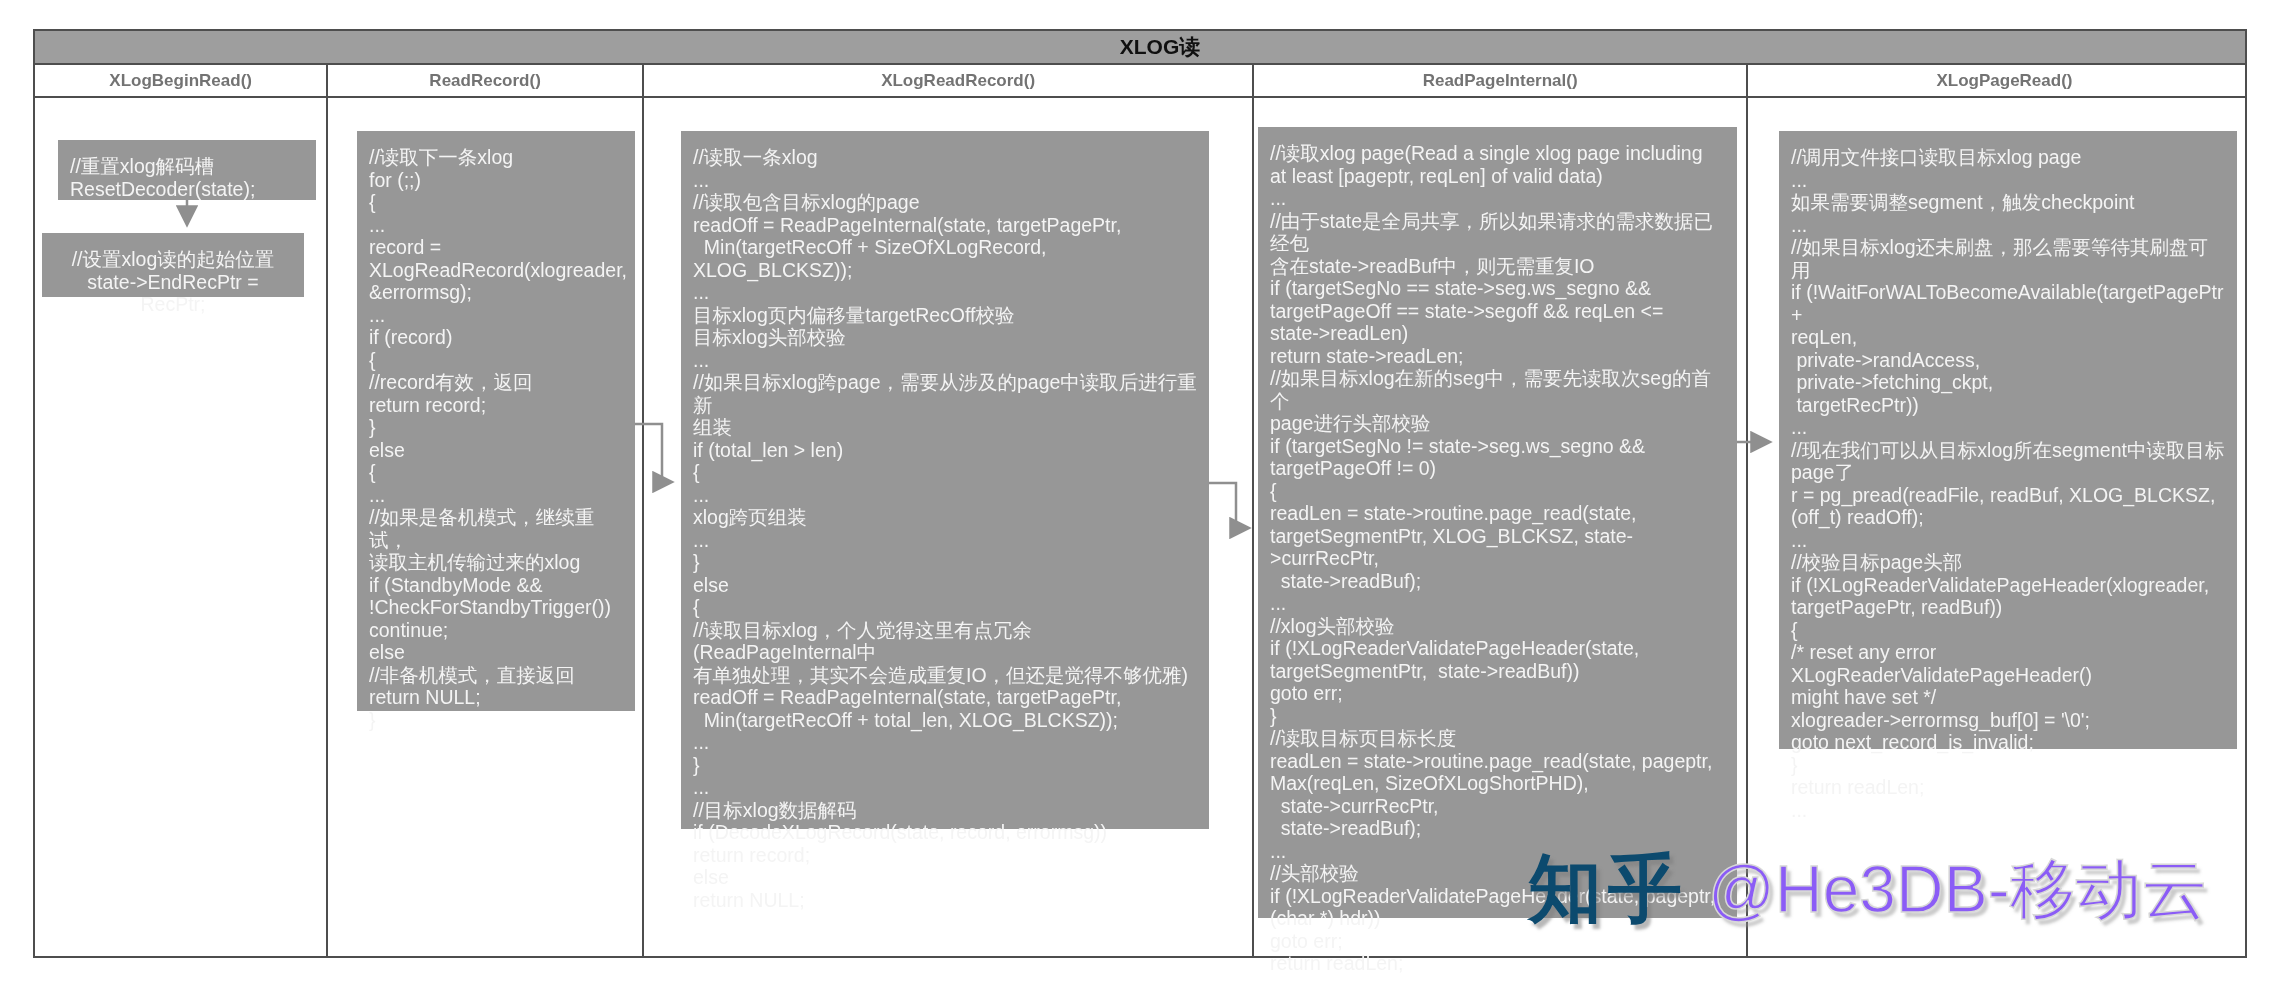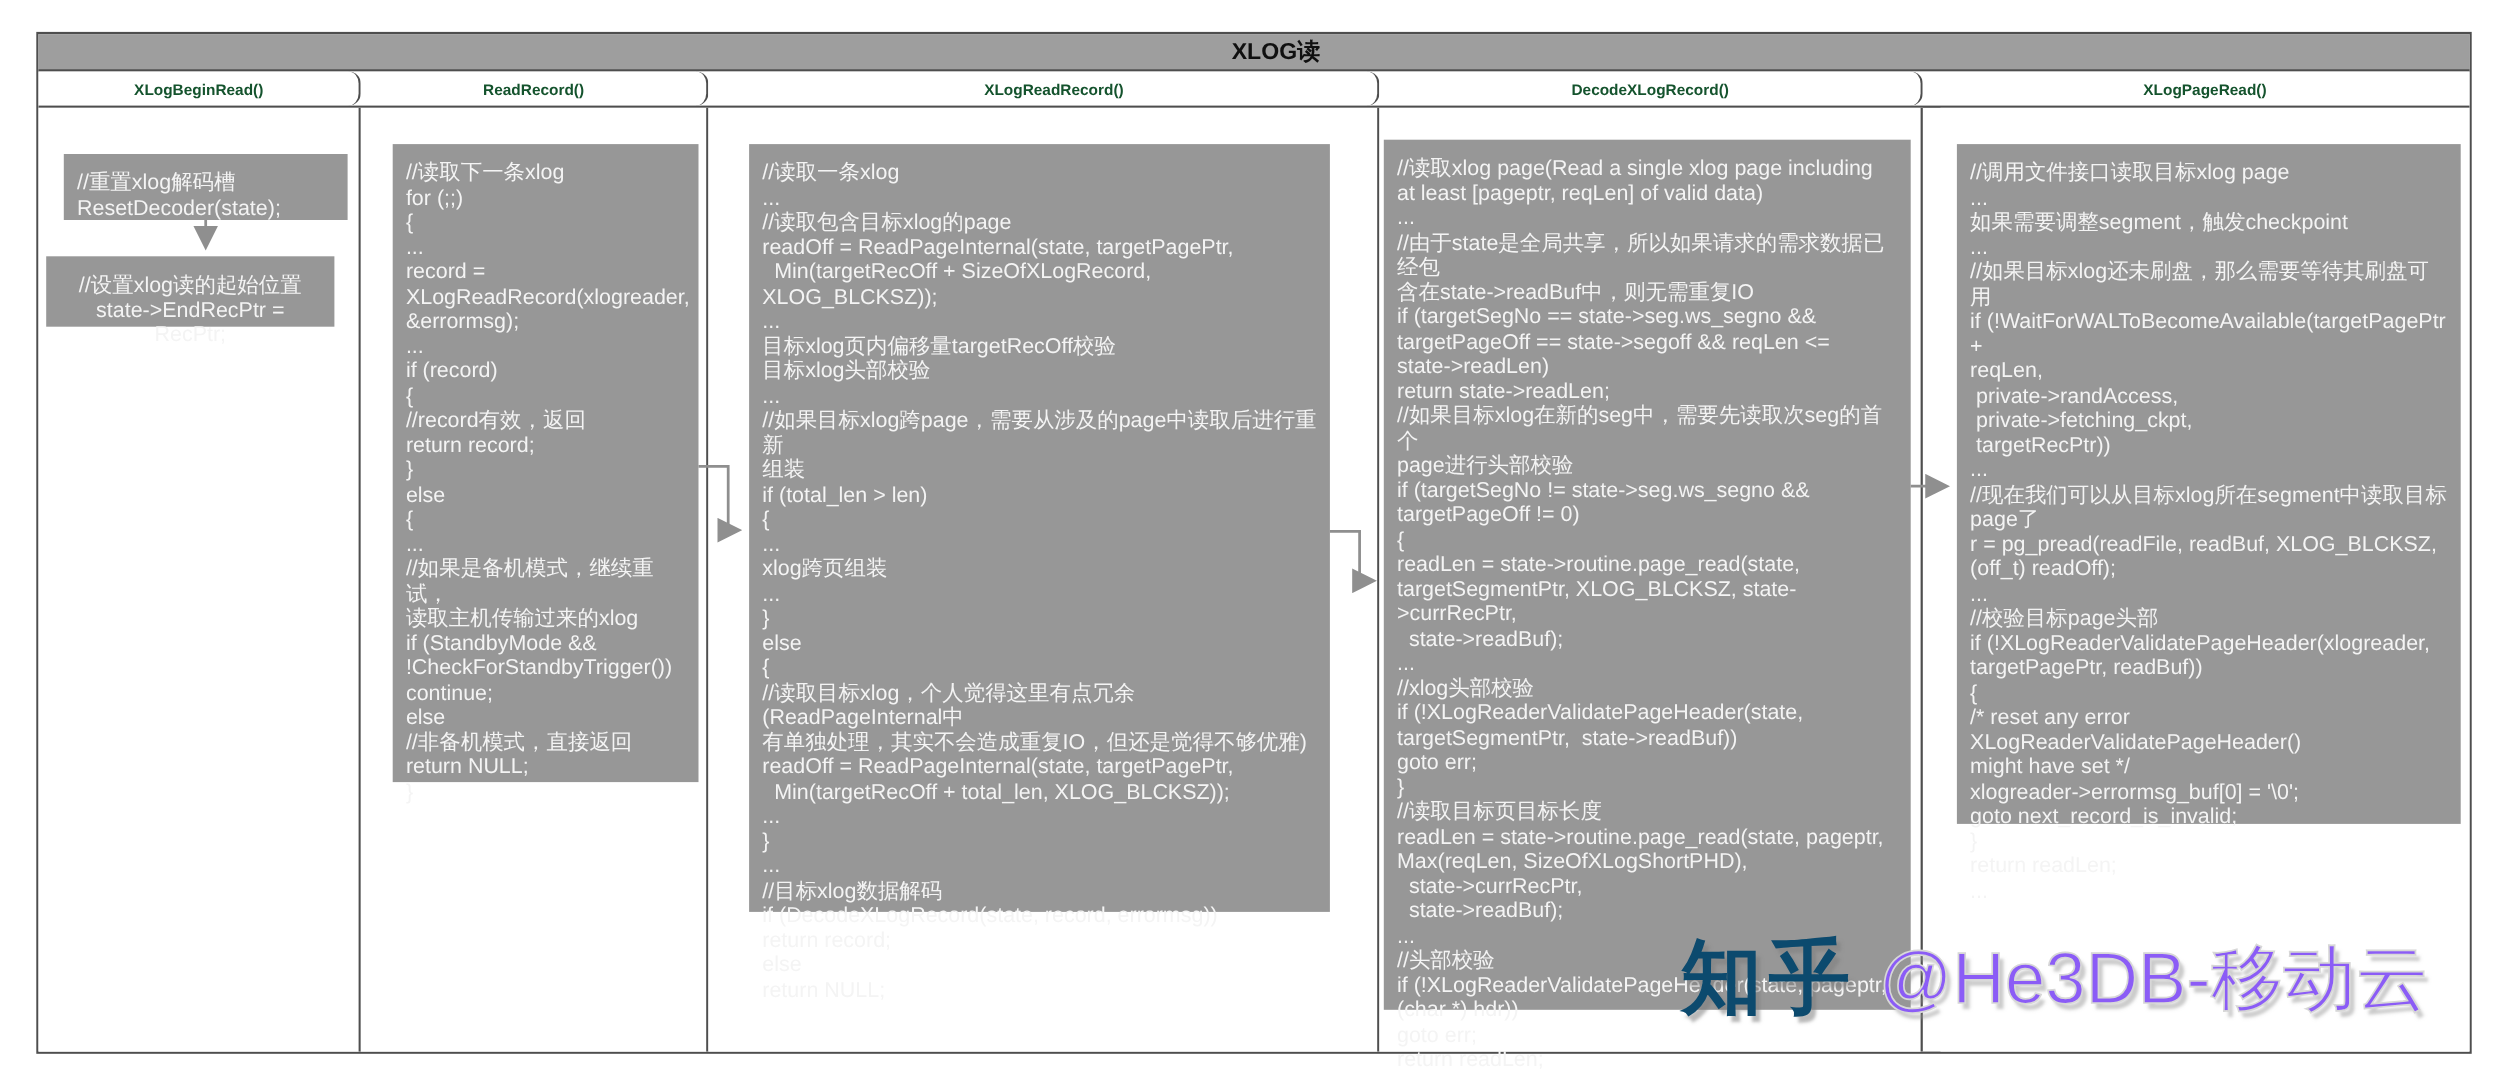--- a/index.html
+++ b/index.html
@@ -6,21 +6,21 @@
   html,body { background:#ffffff; }
   body { font-family:"Liberation Sans", sans-serif; }
   #canvas { position:relative; width:2282px; height:985px; background:#ffffff; overflow:hidden; }
 
   .frame { position:absolute; left:33px; top:29px; width:2214px; height:929px; border:2px solid #4e4e4e; background:#ffffff; }
   .title-bar { height:34px; background:#9e9e9e; border-bottom:2px solid #4e4e4e;
                display:flex; align-items:center; justify-content:center;
                color:#101010; font-weight:bold; font-size:21px;padding-left:40px; }
   .header-row { display:flex; height:33px; border-bottom:2px solid #4e4e4e; background:#ffffff; }
   .hcell { display:flex; align-items:center; justify-content:center;
-           font-weight:bold; font-size:14px; color:#14532d; border-right:2px solid #4e4e4e;border-radius:11px; }
+           font-weight:bold; font-size:17px; color:#737373; border-right:2px solid #4e4e4e; }
   .hcell:last-child, .bcol:last-child { border-right:none; }
   .body-row { display:flex; height:858px; }
   .bcol { border-right:2px solid #4e4e4e; height:100%; background:#ffffff; }
   .w1{width:303px;} .w2{width:326px;} .w3{width:630px;padding-left:20px;} .w4{width:510px;} .w5{width:497px;margin-left:16px;}
 
   .codebox { position:absolute; background:#979797; color:#f4f4f4;
              font-size:19.5px; line-height:22.5px; white-space:pre-wrap;
              padding:15px 12px 6px 12px; }
   #box-1a{ left:58px;   top:140px; width:258px; height:60px; }
   #box-1b{ left:42px;   top:233px; width:262px; height:64px;text-align:center; }
@@ -44,21 +44,21 @@
 
 <div id="canvas">
 
   <div class="frame">
     <div class="title-bar">XLOG读</div>
 
     <div class="header-row">
       <div class="hcell w1">XLogBeginRead()</div>
       <div class="hcell w2">ReadRecord()</div>
       <div class="hcell w3">XLogReadRecord()</div>
-      <div class="hcell w4">DecodeXLogRecord()</div>
+      <div class="hcell w4">ReadPageInternal()</div>
       <div class="hcell w5">XLogPageRead()</div>
     </div>
 
     <div class="body-row">
       <div class="bcol w1"></div>
       <div class="bcol w2"></div>
       <div class="bcol w3"></div>
       <div class="bcol w4"></div>
       <div class="bcol w5"></div>
     </div>

